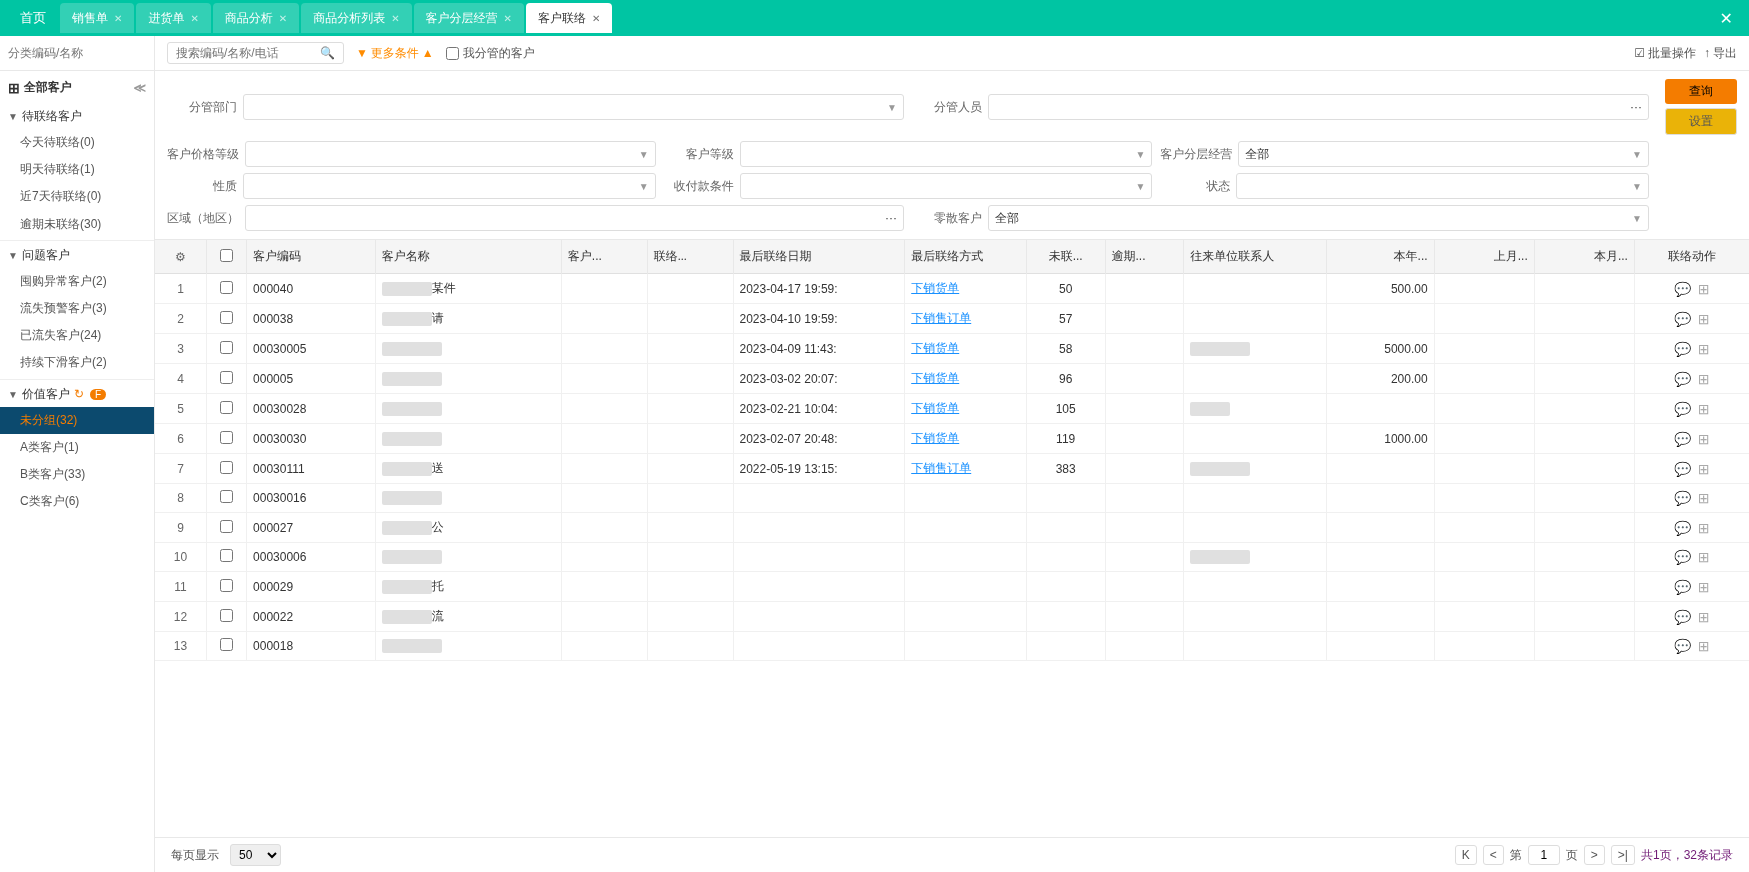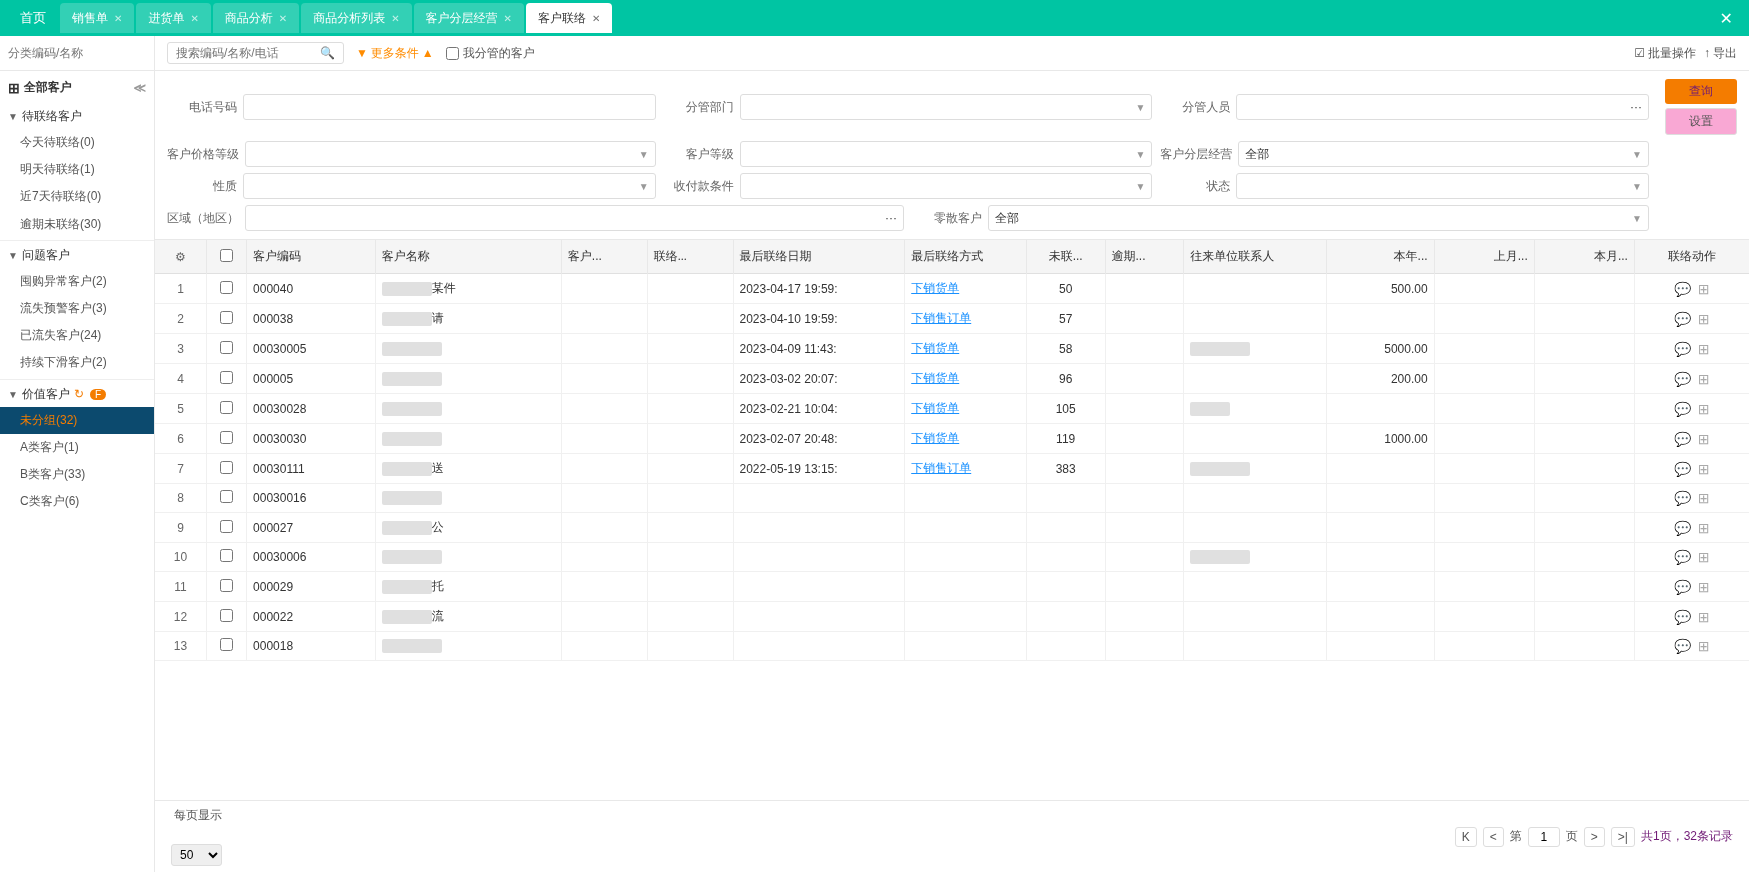--- a/index.html
+++ b/index.html
@@ -237,29 +237,29 @@
     }
 
     .filter-actions {
       display: flex;
       flex-direction: column;
       gap: 4px;
       margin-left: 8px;
     }
     .btn-query {
       background: #f47c00;
-      color: #701a75;
+      color: #000000;
       border: none;
       border-radius: 3px;
       padding: 4px 24px;
       cursor: pointer;
       font-size: 12px;
     }
     .btn-reset {
-      background: #f9a8d4;
+      background: #eab308;
       color: #555;
       border: 1px solid #ddd;
       border-radius: 3px;
       padding: 4px 16px;
       cursor: pointer;
       font-size: 12px;
     }
 
     
     .table-container {
@@ -356,23 +356,22 @@
       border-top: 1px solid #e8e8e8;
       padding: 6px 16px;
       display: flex;
       align-items: center;
       gap: 8px;
       font-size: 12px;
       color: #555;
     }
     .pagination-bar .per-page {
       display: flex;
-      align-items: flex-end;
-      gap: 20px;
-      flex-direction: column;
+      align-items: center;
+      gap: 11px;
     }
     .pagination-bar .per-page select {
       border: 1px solid #ddd;
       border-radius: 3px;
       padding: 2px 4px;
       font-size: 12px;
     }
     .pagination-bar .page-nav {
       margin-left: auto;
       display: flex;
@@ -531,24 +530,20 @@
           <span>↑</span>
           <span>导出</span>
         </div>
       </div>
     </div>
 
     <div class="advanced-filters">
 
       <div class="filter-row">
         <div class="filter-field">
-          <label>电话号码</label>
-          <div class="field-input"></div>
-        </div>
-        <div class="filter-field">
           <label>分管部门</label>
           <div class="field-input">
             <span></span>
             <span class="arrow-down">▼</span>
           </div>
         </div>
         <div class="filter-field">
           <label>分管人员</label>
           <div class="field-input dotted">
             <span>···</span>

